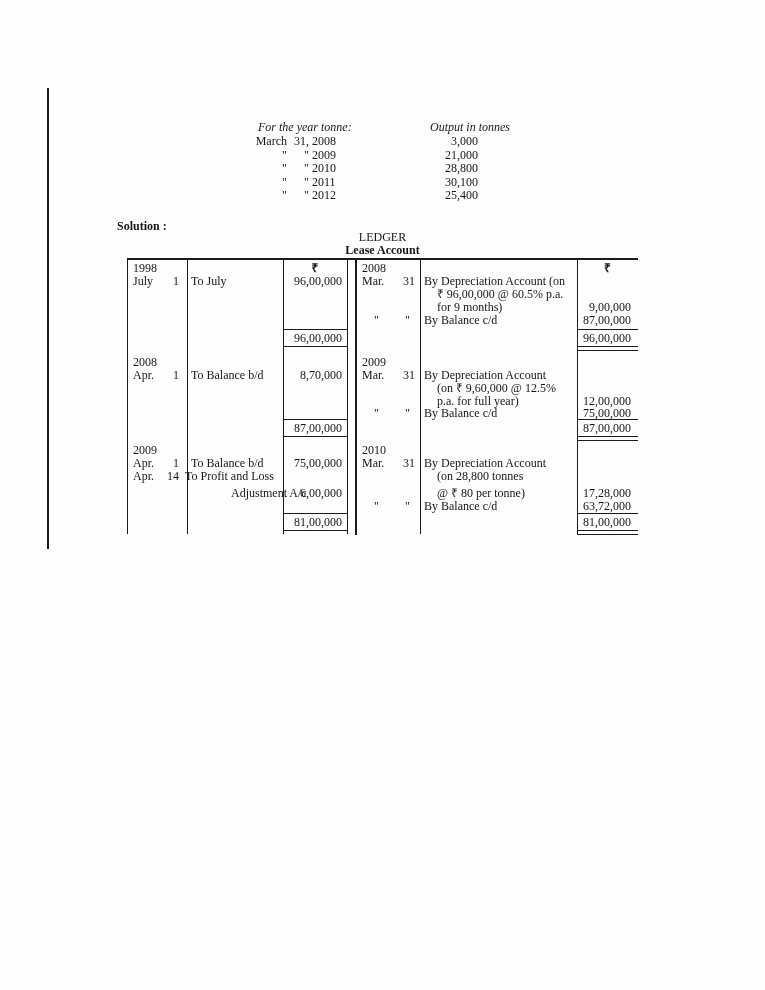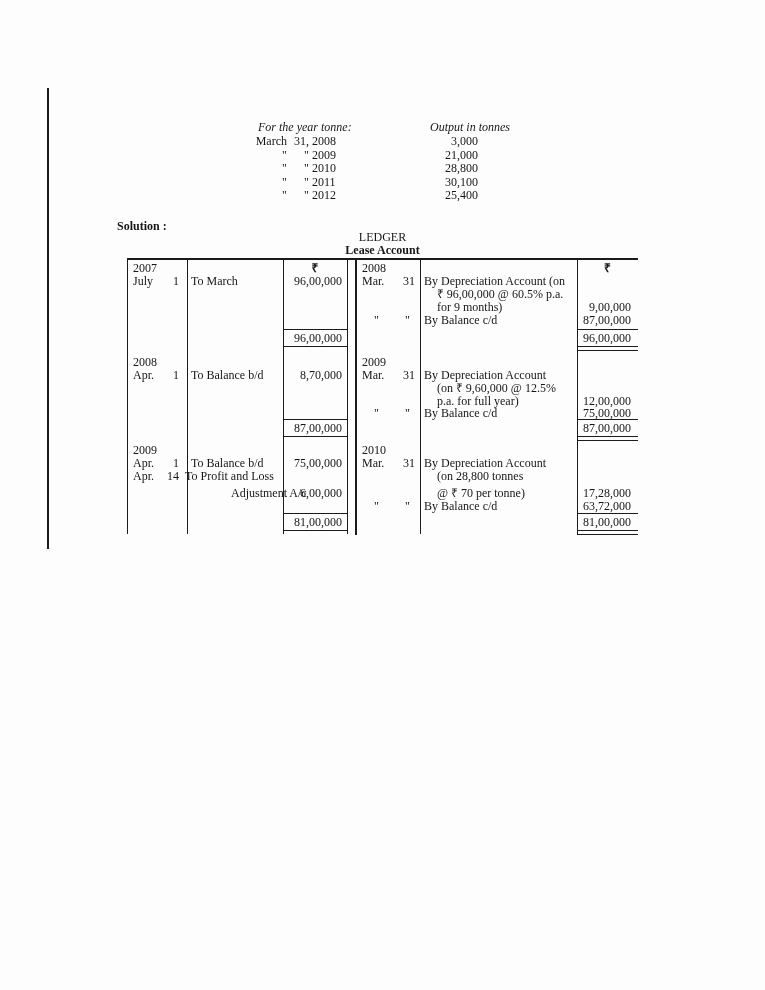--- a/index.html
+++ b/index.html
@@ -78,28 +78,28 @@
   <div class="hl" style="left:577px;top:419px;width:61px"></div>
   <div class="hl" style="left:577px;top:436px;width:61px"></div>
   <div class="hl" style="left:577px;top:440px;width:61px"></div>
 
   <div class="hl" style="left:283px;top:513px;width:65px"></div>
   <div class="hl" style="left:283px;top:530px;width:65px"></div>
   <div class="hl" style="left:577px;top:513px;width:61px"></div>
   <div class="hl" style="left:577px;top:530px;width:61px"></div>
   <div class="hl" style="left:577px;top:534px;width:61px"></div>
 
-  <div class="t" style="left:133px;top:262px">2007</div>
+  <div class="t" style="left:133px;top:262px">1998</div>
   <div class="t b ctr" style="left:283px;top:262px;width:64px">₹</div>
   <div class="t" style="left:362px;top:262px">2008</div>
   <div class="t b ctr" style="left:577px;top:262px;width:61px">₹</div>
 
   <div class="t" style="left:133px;top:275px">July</div>
   <div class="t" style="right:586px;top:275px">1</div>
-  <div class="t" style="left:191px;top:275px">To March</div>
+  <div class="t" style="left:191px;top:275px">To July</div>
   <div class="t" style="right:423px;top:275px">96,00,000</div>
   <div class="t" style="right:423px;top:332px">96,00,000</div>
 
   <div class="t" style="left:362px;top:275px">Mar.</div>
   <div class="t" style="right:350px;top:275px">31</div>
   <div class="t" style="left:424px;top:275px">By Depreciation Account (on</div>
   <div class="t" style="left:437px;top:288px">₹ 96,00,000 @ 60.5% p.a.</div>
   <div class="t" style="left:437px;top:301px">for 9 months)</div>
   <div class="t" style="right:134px;top:301px">9,00,000</div>
   <div class="t" style="left:374px;top:314px">"</div>
@@ -138,21 +138,21 @@
   <div class="t" style="left:185px;top:470px">To Profit and Loss</div>
   <div class="t" style="left:231px;top:487px">Adjustment A/c</div>
   <div class="t" style="right:423px;top:487px">6,00,000</div>
   <div class="t" style="right:423px;top:516px">81,00,000</div>
 
   <div class="t" style="left:362px;top:444px">2010</div>
   <div class="t" style="left:362px;top:457px">Mar.</div>
   <div class="t" style="right:350px;top:457px">31</div>
   <div class="t" style="left:424px;top:457px">By Depreciation Account</div>
   <div class="t" style="left:437px;top:470px">(on 28,800 tonnes</div>
-  <div class="t" style="left:437px;top:487px">@ ₹ 70 per tonne)</div>
+  <div class="t" style="left:437px;top:487px">@ ₹ 80 per tonne)</div>
   <div class="t" style="right:134px;top:487px">17,28,000</div>
   <div class="t" style="left:374px;top:500px">"</div>
   <div class="t" style="left:405px;top:500px">"</div>
   <div class="t" style="left:424px;top:500px">By Balance c/d</div>
   <div class="t" style="right:134px;top:500px">63,72,000</div>
   <div class="t" style="right:134px;top:516px">81,00,000</div>
 
 </div>
 
 </body></html>

